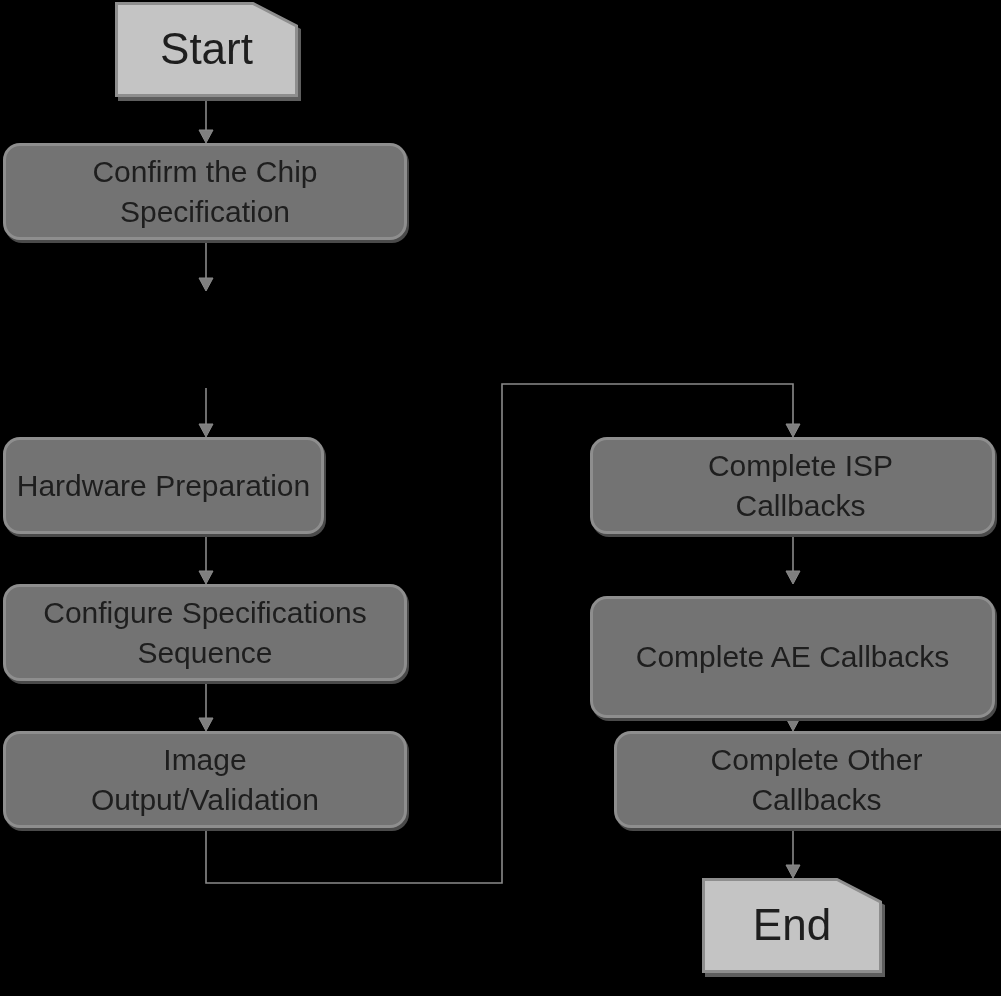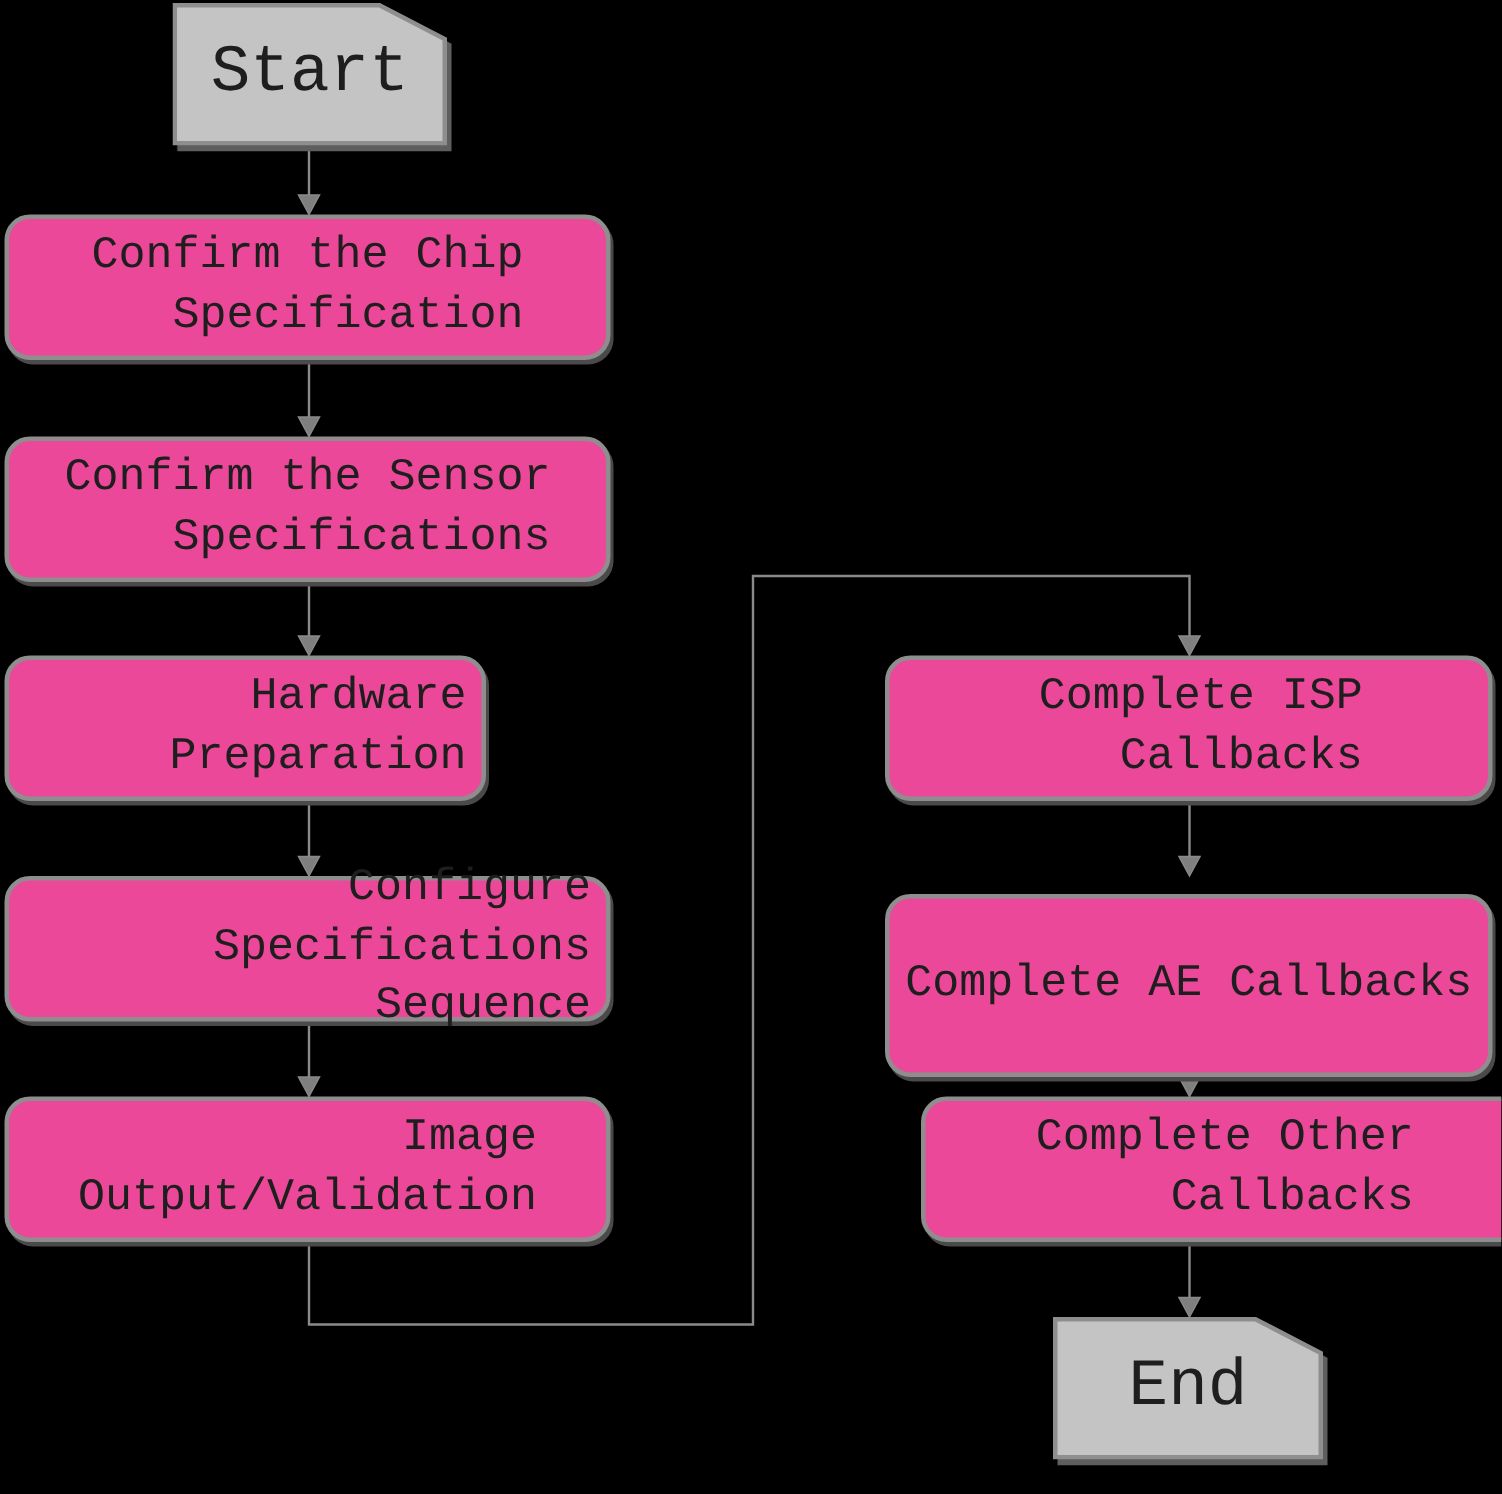--- a/index.html
+++ b/index.html
@@ -6,21 +6,21 @@
     margin: 0;
     padding: 0;
     background: #000000;
   }
   #canvas {
     position: relative;
     width: 1001px;
     height: 996px;
     background: #000000;
     overflow: hidden;
-    font-family: Liberation Mono, monospace;
+    font-family: Liberation Sans, sans-serif;
   }
   #connector-layer {
     position: absolute;
     left: 0; top: 0;
     width: 1001px; height: 996px;
     z-index: 1;
   }
   .node {
     position: absolute;
     z-index: 2;
@@ -28,26 +28,25 @@
     align-items: center;
     justify-content: center;
     text-align: center;
   }
   .node .label {
     white-space: pre-line;
     color: #1e1e1e;
     line-height: 1.33;
   }
   .process {
-    background: #ec4899;
+    background: #737373;
     border: 3px solid #8e8e8e;
     border-radius: 17px;
     box-shadow: 2px 3px 0 #4a4a4a;
     box-sizing: border-box;
-    text-align: right;
   }
   .process .label {
     font-size: 30px;
     padding: 0 10px;
   }
   .card {
     background: transparent;
   }
   .card svg.card-shape {
     position: absolute;
@@ -128,24 +127,20 @@
       <polygon points="1.5,1.5 138,1.5 181.5,24 181.5,93.5 1.5,93.5" fill="#c4c4c4" stroke="#8e8e8e" stroke-width="3"></polygon>
     </svg>
     <span class="label">Start</span>
   </div>
 
   <div class="node process" style="left:3px; top:143px; width:404px; height:97px;">
     <span class="label">Confirm the Chip
 Specification</span>
   </div>
 
-  <div class="node process" style="left:3px; top:291px; width:404px; height:97px;">
-    <span class="label">Confirm the Sensor
-Specifications</span>
-  </div>
 
   <div class="node process" style="left:3px; top:437px; width:321px; height:97px;">
     <span class="label">Hardware Preparation</span>
   </div>
 
   <div class="node process" style="left:3px; top:584px; width:404px; height:97px;">
     <span class="label">Configure Specifications
 Sequence</span>
   </div>
 

